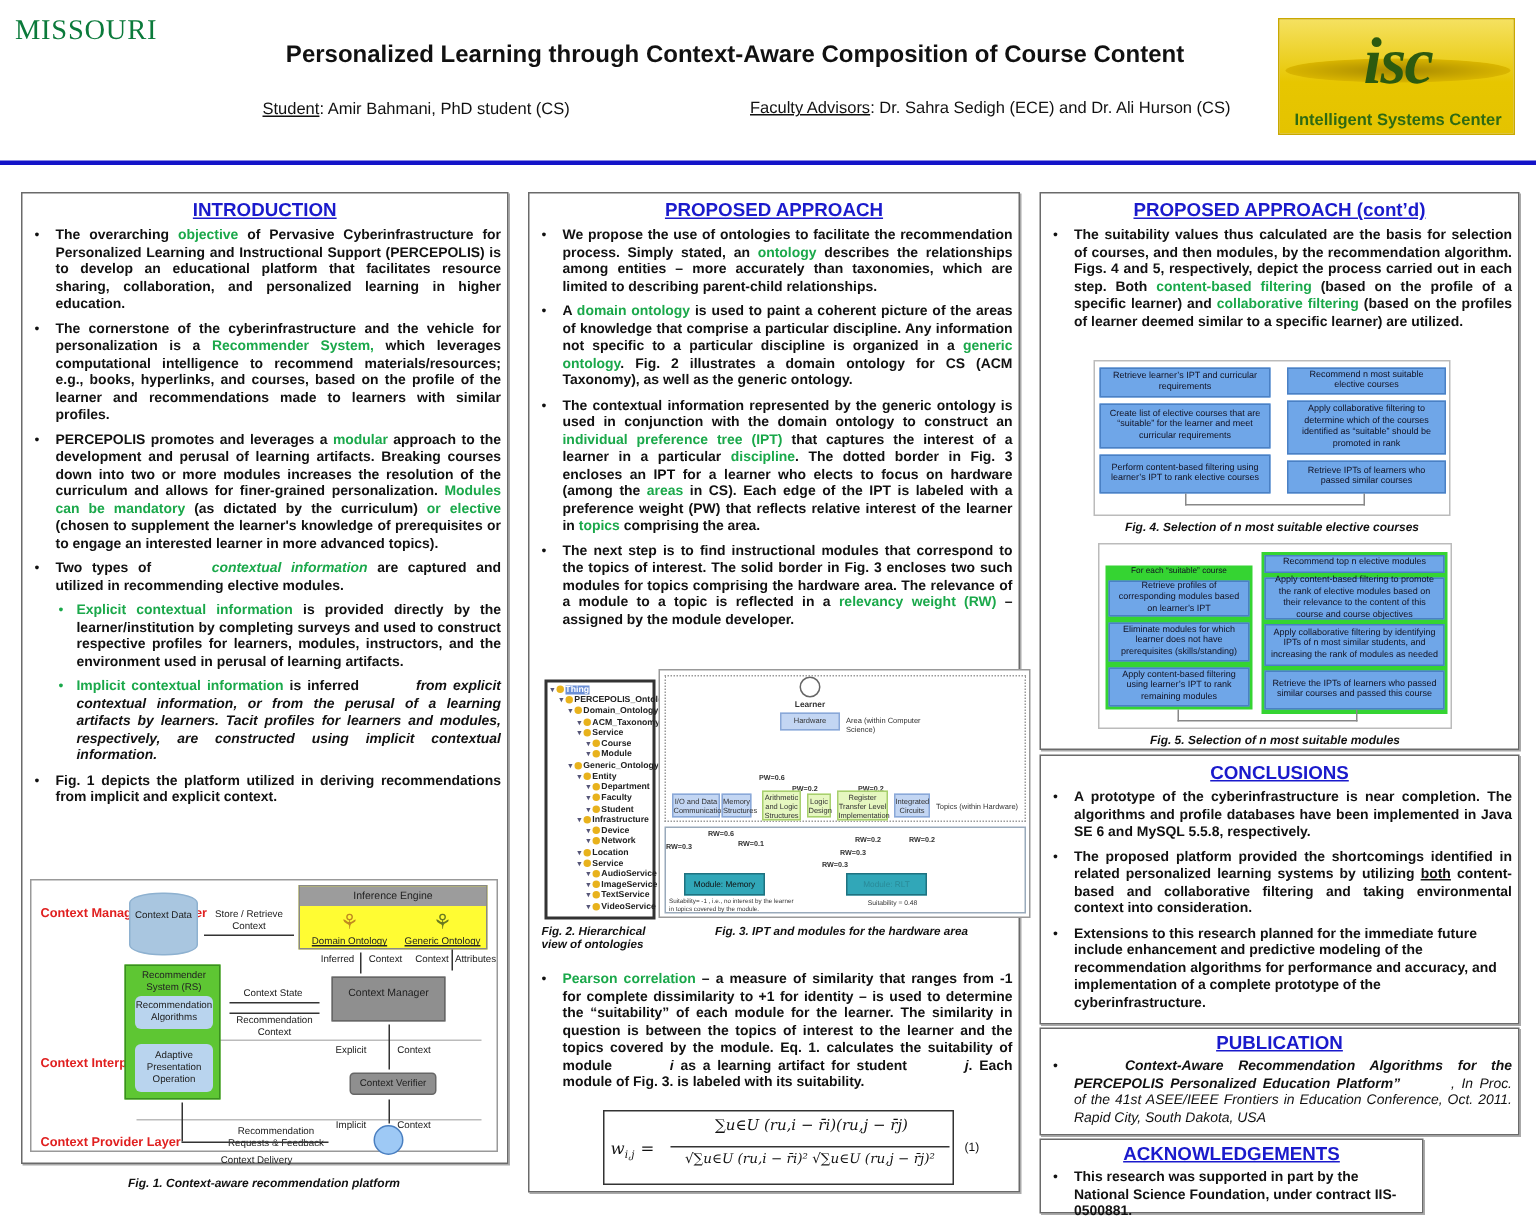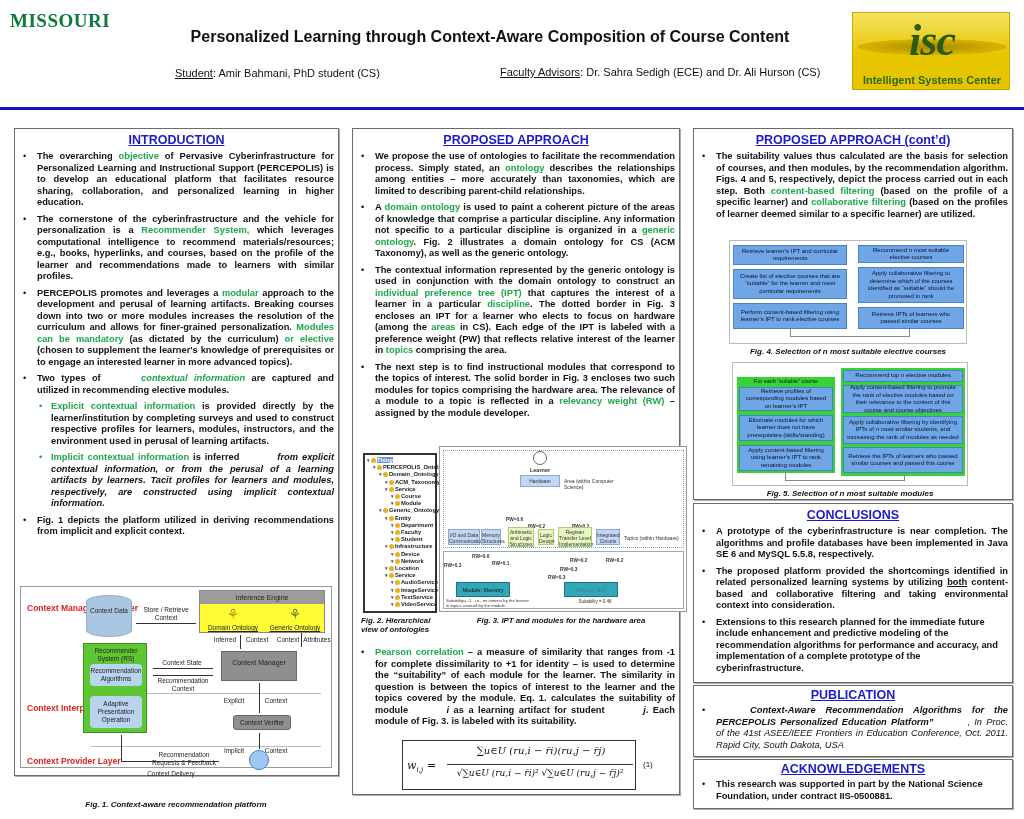--- a/index.html
+++ b/index.html
@@ -2,21 +2,21 @@
 <html><head>
 <meta charset="utf-8">
 <style>
   * { box-sizing: border-box; margin: 0; padding: 0; }
   html, body { width: 1024px; height: 819px; background: #ffffff; overflow: hidden; }
   body { font-family: "Liberation Sans", sans-serif; color: #111; position: relative; }
 
   
   .header { position: absolute; left: 0; top: 0; width: 1024px; height: 108px; }
   .logo-mst { position: absolute; left: 10px; top: 12px; width: 100px; height: 80px; color: #0b7a3b; }
-  .logo-mst .missouri { font-family: "Liberation Serif", serif; font-size: 19px; letter-spacing: 0.5px; line-height: 18px; font-weight: bold; }
+  .logo-mst .missouri { font-family: "Liberation Serif", serif; font-size: 19px; letter-spacing: 0.5px; line-height: 18px; font-weight: normal; }
   .logo-mst .snt { font-family: "Liberation Serif", serif; font-size: 60px; font-weight: bold; line-height: 58px; letter-spacing: -4px; }
   .title { position: absolute; left: 165px; top: 28px; width: 650px; font-size: 16px; font-weight: bold; text-align: center; }
   .student { position: absolute; left: 175px; top: 67px; font-size: 11px; }
   .advisors { position: absolute; left: 500px; top: 66px; font-size: 11px; }
   .u { text-decoration: underline; }
   .logo-isc { position: absolute; left: 852px; top: 12px; width: 158px; height: 78px; background: linear-gradient(#f5e160, #e7c600 55%, #e4c300); border: 1px solid #c9a800; }
   .logo-isc .isc-band { position: absolute; left: 4px; top: 26px; width: 150px; height: 16px; border-radius: 50%; background: radial-gradient(ellipse, #a88a00, #d9b500 70%, transparent 75%); }
   .logo-isc .isc-text { position: absolute; left: 0; top: 2px; width: 158px; text-align: center; font-family: "Liberation Serif", serif; font-style: italic; font-weight: bold; font-size: 44px; color: #2c5a0f; letter-spacing: -1px; }
   .logo-isc .isc-sub { position: absolute; left: 0; bottom: 3px; width: 158px; text-align: center; font-size: 11px; font-weight: bold; color: #2f6a12; }
   .rule { position: absolute; left: 0; top: 107px; width: 1024px; height: 3px; background: #1313c8; }
@@ -154,21 +154,21 @@
   <div class="lbl" style="left:200px; top:160px; width:26px;">Implicit</div>
   <div class="arrow" style="left:238px; top:146px; width:1px; height:16px;"></div>
   <div class="lbl" style="left:240px; top:160px; width:30px;">Context</div>
 
   <div class="lbl" style="left:128px; top:164px; width:70px;">Recommendation Requests &amp; Feedback</div>
   <div class="arrow" style="left:100px; top:148px; width:1px; height:26px;"></div>
   <div class="arrow" style="left:100px; top:174px; width:98px; height:1px;"></div>
   <div class="lbl" style="left:110px; top:184px; width:80px; top:183px;">Context  Delivery</div>
   <div class="smile"></div>
 </div>
-<div class="figcap" style="left:20px; top:784px; width:312px;margin-top:16px;">Fig. 1. Context-aware recommendation platform</div>
+<div class="figcap" style="left:20px; top:784px; width:312px;">Fig. 1. Context-aware recommendation platform</div>
 
 <div class="panel" style="left:352px; top:128px; width:328px; height:667px; padding:2px 4px;">
   <div class="ph">PROPOSED APPROACH</div>
   <ul class="b">
     <li><span>We propose the use of ontologies to facilitate the recommendation process. Simply stated, an </span><span class="g">ontology</span><span> describes the relationships among entities – more accurately than taxonomies, which are limited to describing parent-child relationships.</span></li>
     <li><span>A </span><span class="g">domain ontology</span><span> is used to paint a coherent picture of the areas of knowledge that comprise a particular discipline. Any information not specific to a particular discipline is organized in a </span><span class="g">generic ontology</span><span>. Fig. 2 illustrates a domain ontology for CS (ACM Taxonomy), as well as the generic ontology.</span></li>
     <li><span>The contextual information represented by the generic ontology is used in conjunction with the domain ontology to construct an </span><span class="g">individual preference tree (IPT)</span><span> that captures the interest of a learner in a particular </span><span class="g">discipline</span><span>.  The dotted border in Fig. 3 encloses an IPT for a learner who elects to focus on hardware (among the </span><span class="g">areas</span><span> in CS). Each edge of the IPT is labeled with a preference weight (PW) that reflects relative interest of the learner in </span><span class="g">topics</span><span> comprising the area.</span></li>
     <li><span>The next step is to find instructional modules that correspond to the topics of interest. The solid border in Fig. 3 encloses two such modules for topics comprising the hardware area. The relevance of a module to a topic is reflected in a </span><span class="g">relevancy weight (RW)</span><span> – assigned by the module developer.</span></li>
   </ul>
   <ul class="b" style="position:absolute; left:4px; top:518px; width:318px;">
@@ -283,18 +283,18 @@
   </ul>
 </div>
 
 <div class="panel" style="left:693px; top:685px; width:320px; height:72px; padding:1px 4px;">
   <div class="ph" style="margin:1px 0 3px;">PUBLICATION</div>
   <ul class="b">
     <li><span class="it">Context-Aware Recommendation Algorithms for the PERCEPOLIS Personalized Education Platform”</span><span class="it normal">, In Proc. of the 41st ASEE/IEEE Frontiers in Education Conference, Oct. 2011. Rapid City, South Dakota, USA</span></li>
   </ul>
 </div>
 
-<div class="panel" style="left:693px; top:759px; width:320px; height:50px; padding:1px 4px;">
+<div class="panel" style="left:693px; top:759px; width:256px; height:50px; padding:1px 4px;">
   <div class="ph" style="margin:1px 0 3px;">ACKNOWLEDGEMENTS</div>
   <ul class="b">
     <li style="text-align:left;">This research was supported in part by the National Science Foundation, under contract   IIS-0500881.</li>
   </ul>
 </div>
 
 </body></html>

